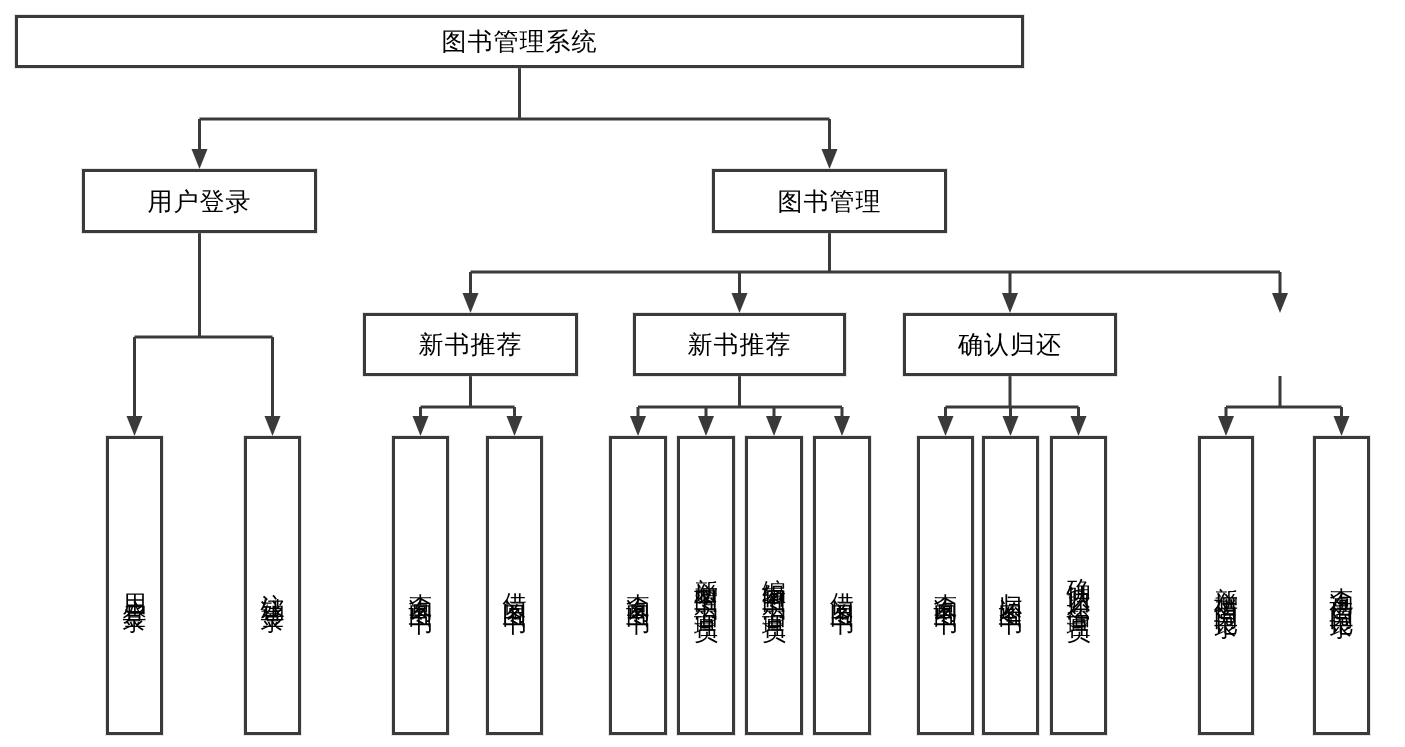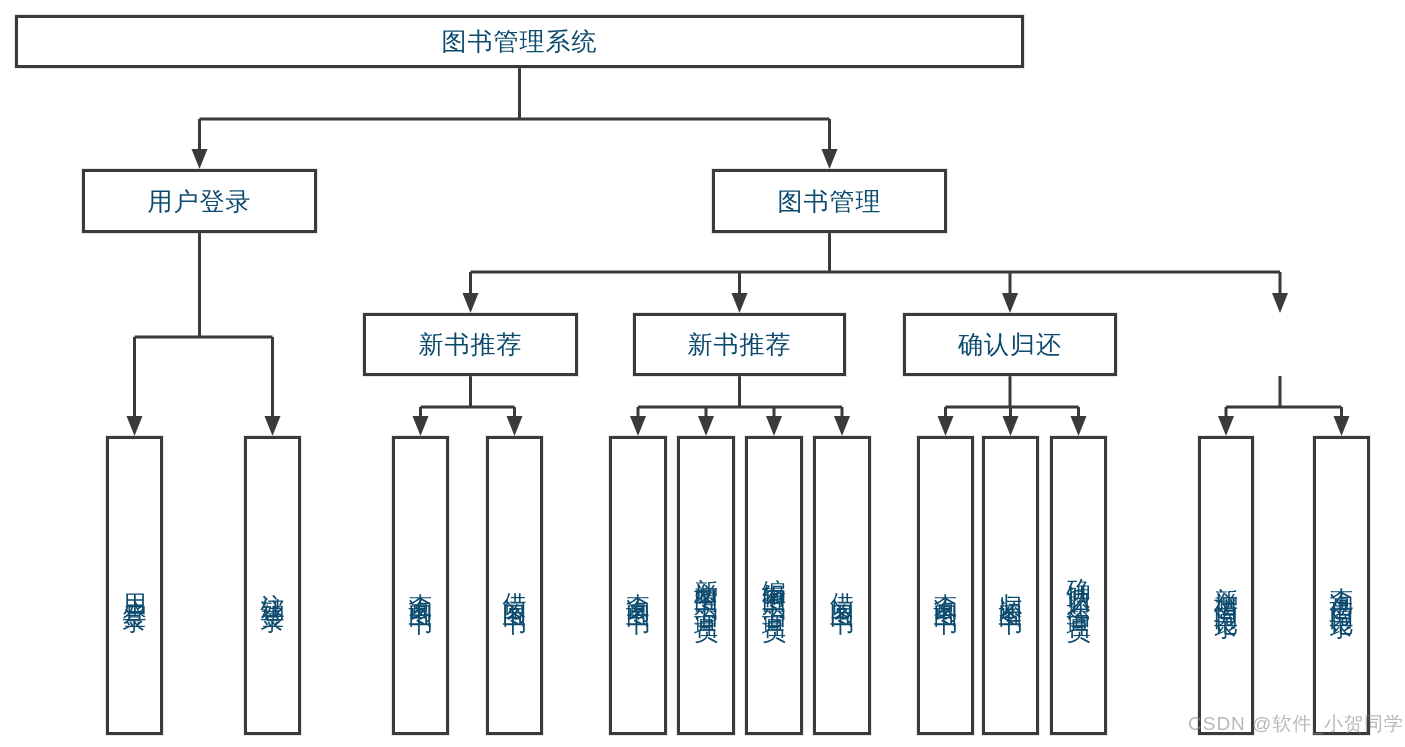--- a/index.html
+++ b/index.html
@@ -25,21 +25,21 @@
   }
   .node {
     position: absolute;
     box-sizing: border-box;
     background: #ffffff;
     border: 3px solid #3a3a3a;
     box-shadow: 0 0 0 1px rgba(160,160,160,0.25);
     display: flex;
     align-items: center;
     justify-content: center;
-    color: #0c4a6e;
+    color: #000000;
     font-size: 25px;
     letter-spacing: 1px;
     text-align: center;
   }
   .leaf {
     font-size: 24px;
   }
   .vtext {
     writing-mode: vertical-rl;
     text-orientation: mixed;
@@ -164,15 +164,14 @@
     <span class="vtext">确认归还（管理员）</span>
   </div>
 
   <div class="node leaf" style="left:1198px; top:436px; width:56px; height:299px;">
     <span class="vtext">新增借阅记录</span>
   </div>
   <div class="node leaf" style="left:1313px; top:436px; width:57px; height:299px;">
     <span class="vtext">查询借阅记录</span>
   </div>
 
-  <div class="watermark">CSDN @软件_小贺同学</div>
 
 </div>
 
 </body></html>

